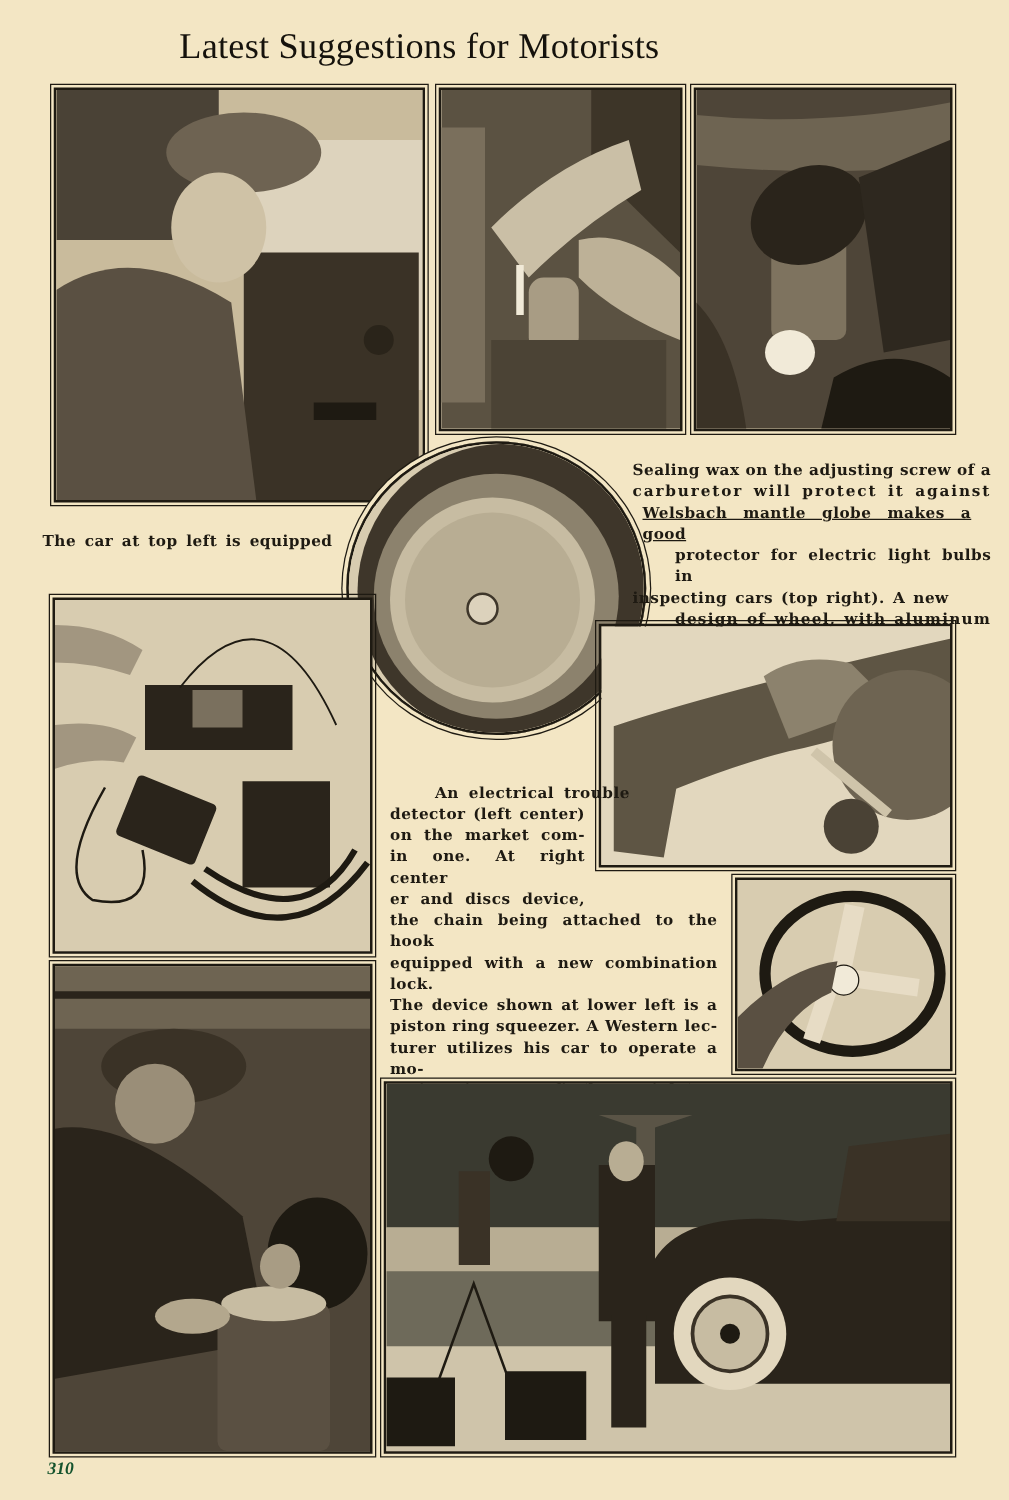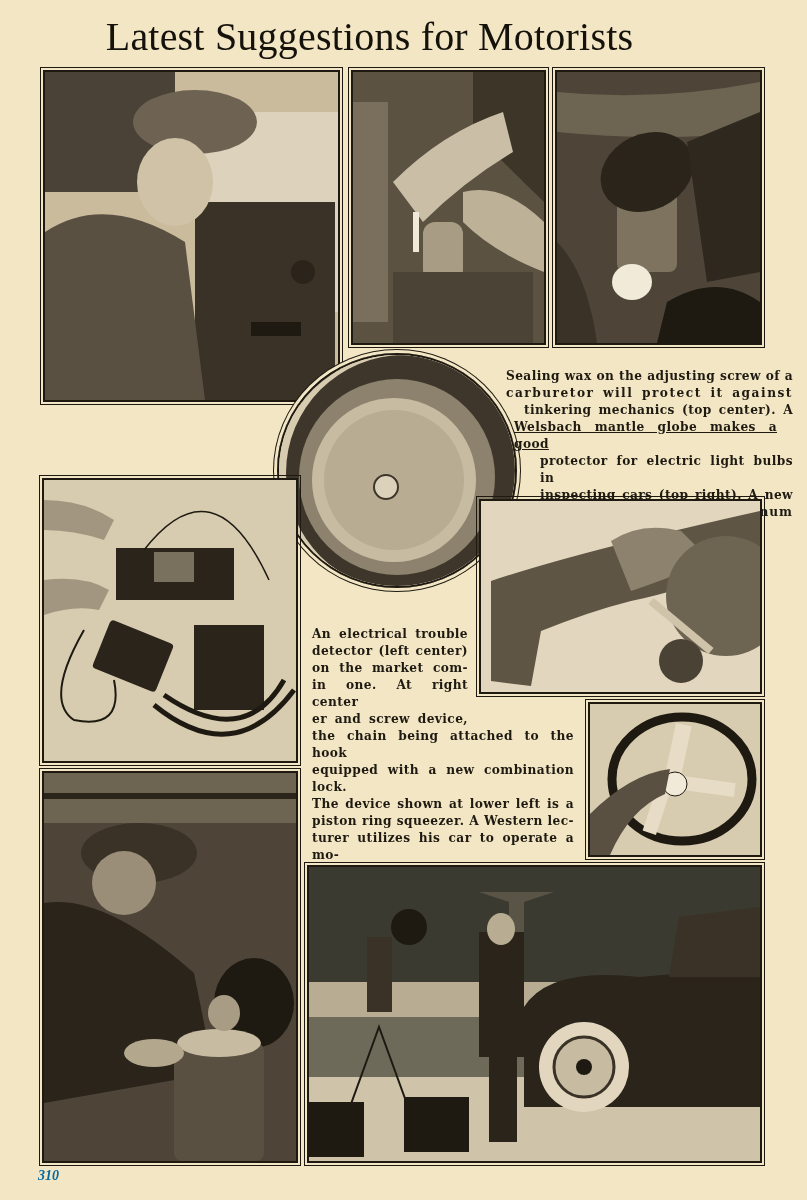--- a/index.html
+++ b/index.html
@@ -5,42 +5,42 @@
   html, body { margin: 0; padding: 0; }
   body {
     width: 807px; height: 1200px; position: relative; overflow: hidden;
     background: #f3e6c4;
     font-family: "DejaVu Serif", "Liberation Serif", serif;
     color: #1e1a12;
   }
   .title {
     position: absolute; left: 0; top: 14px; width: 671px; text-align: center;
     font-family: "Liberation Serif", "DejaVu Serif", serif;
-    font-size: 40px; line-height: 46px; color: #15120c; letter-spacing: 0.2px; margin-left: 34px;
+    font-size: 29px; line-height: 46px; color: #15120c; letter-spacing: 0.2px;
   }
   .photo {
     position: absolute; box-sizing: border-box;
     border: 2px solid #1e1a12;
     outline: 1px solid #1e1a12; outline-offset: 2px;
     overflow: hidden;
   }
   .circle {
     position: absolute; border-radius: 50%; box-sizing: border-box;
     border: 2px solid #1e1a12; overflow: hidden;
     box-shadow: 0 0 0 3px #f3e6c4, 0 0 0 4px #1e1a12;
   }
   .caption {
     position: absolute; font-family: "DejaVu Serif", serif;
     font-weight: bold; font-size: 12.2px; line-height: 17px; color: #1e1a12;
     letter-spacing: 0.4px;
   }
   .page-num {
     position: absolute; left: 38px; top: 1168px;
     font-family: "Liberation Serif", serif; font-style: italic; font-weight: bold;
-    font-size: 14px; color: #0369a1;
+    font-size: 14px; color: #14532d;
   }
 </style>
 </head>
 <body>
 
 <div class="title">Latest Suggestions for Motorists</div>
 
 <div class="photo" style="left:43px; top:70px; width:297px; height:332px;">
   <svg width="293" height="328" viewBox="0 0 293 328">
     <rect width="293" height="328" fill="#c9bb9c"></rect>
@@ -86,29 +86,29 @@
     <rect width="236" height="231" fill="#d8ccb0"></rect>
     <circle cx="125" cy="118" r="118" fill="#3e362a"></circle>
     <circle cx="118" cy="122" r="98" fill="#8c826d"></circle>
     <circle cx="115" cy="125" r="82" fill="#c7bca2"></circle>
     <circle cx="115" cy="125" r="70" fill="#b8ad93"></circle>
     <circle cx="107" cy="132" r="12" fill="#dcd2bc" stroke="#3e362a" stroke-width="2"></circle>
   </svg>
 </div>
 
 <div class="caption" style="left:34px; top:425px; width:232px; text-align:center;">
+  <div style="text-align:justify; text-align-last:justify;">The car at top left is equipped</div>
 </div>
 
 <div class="caption" style="left:506px; top:368px; width:290px;">
   <div style="width:287px; text-align:justify; text-align-last:justify;">Sealing wax on the adjusting screw of a</div>
   <div style="width:287px; text-align:justify; text-align-last:justify; letter-spacing:1.5px;">carburetor will protect it against</div>
-  <div style="margin-left:18px; width:269px; text-align:justify; text-align-last:justify;">tinkering mechanics (top center). A</div>
   <div style="margin-left:8px; width:263px; text-align:justify; text-align-last:justify;text-decoration:underline;">Welsbach mantle globe makes a good</div>
   <div style="margin-left:34px; width:253px; text-align:justify; text-align-last:justify;">protector for electric light bulbs in</div>
-  <div style="margin-left:34px; width:253px; text-align:justify; text-align-last:justify;">inspecting cars (top right). A new</div>
+  <div style="width:253px; text-align:justify; text-align-last:justify;">inspecting cars (top right). A new</div>
   <div style="margin-left:34px; width:253px; text-align:justify; text-align-last:justify; letter-spacing:1px;">design of wheel, with aluminum</div>
   <div style="margin-left:34px; width:253px; text-align:center;">discs, is shown in circle</div>
 </div>
 
 <div class="photo" style="left:42px; top:478px; width:256px; height:285px;">
   <svg width="252" height="281" viewBox="0 0 252 281">
     <rect width="252" height="281" fill="#d8ccb0"></rect>
     <path d="M0 20 Q40 20 70 40 L60 60 Q30 50 0 50 Z" fill="#a29680"></path>
     <path d="M0 100 Q40 95 65 110 L55 130 Q30 125 0 135 Z" fill="#a29680"></path>
     <rect x="72" y="68" width="118" height="52" fill="#2a241b"></rect>
@@ -127,25 +127,25 @@
     <rect width="279" height="191" fill="#e2d7be"></rect>
     <path d="M10 80 Q100 50 279 10 L279 60 Q200 90 150 100 Q110 110 60 130 L50 185 L10 180 Z" fill="#5e5544"></path>
     <path d="M130 40 Q160 20 200 30 L230 60 Q180 80 150 90 Z" fill="#8c826d"></path>
     <circle cx="245" cy="95" r="60" fill="#6e6452"></circle>
     <circle cx="200" cy="160" r="22" fill="#4a4235"></circle>
     <path d="M170 100 L230 150" stroke="#cfc4aa" stroke-width="8"></path>
   </svg>
 </div>
 
 <div class="caption" style="left:312px; top:626px; width:275px;">
-  <div style="width:156px; text-align:justify; text-align-last:justify;">An electrical trouble</div>
+  <div style="width:156px; text-align:justify; text-align-last:justify;margin-left:36px;">An electrical trouble</div>
   <div style="width:156px; text-align:justify; text-align-last:justify;">detector (left center)</div>
   <div style="width:156px; text-align:justify; text-align-last:justify;">on the market com-</div>
   <div style="width:156px; text-align:justify; text-align-last:justify;">in one. At right center</div>
-  <div style="width:156px; text-align:justify; text-align-last:justify;">er and screw device,</div>
+  <div style="width:156px; text-align:justify; text-align-last:justify;">er and discs device,</div>
   <div style="width:262px; text-align:justify; text-align-last:justify;">the chain being attached to the hook</div>
   <div style="width:262px; text-align:justify; text-align-last:justify;">equipped with a new combination lock.</div>
   <div style="width:262px; text-align:justify; text-align-last:justify;">The device shown at lower left is a</div>
   <div style="width:262px; text-align:justify; text-align-last:justify;">piston ring squeezer. A Western lec-</div>
   <div style="width:262px; text-align:justify; text-align-last:justify;">turer utilizes his car to operate a mo-</div>
   <div style="width:262px; text-align:center;">tion picture outfit (lower right)</div>
 </div>
 
 <div class="photo" style="left:588px; top:702px; width:174px; height:155px;">
   <svg width="170" height="151" viewBox="0 0 170 151">

